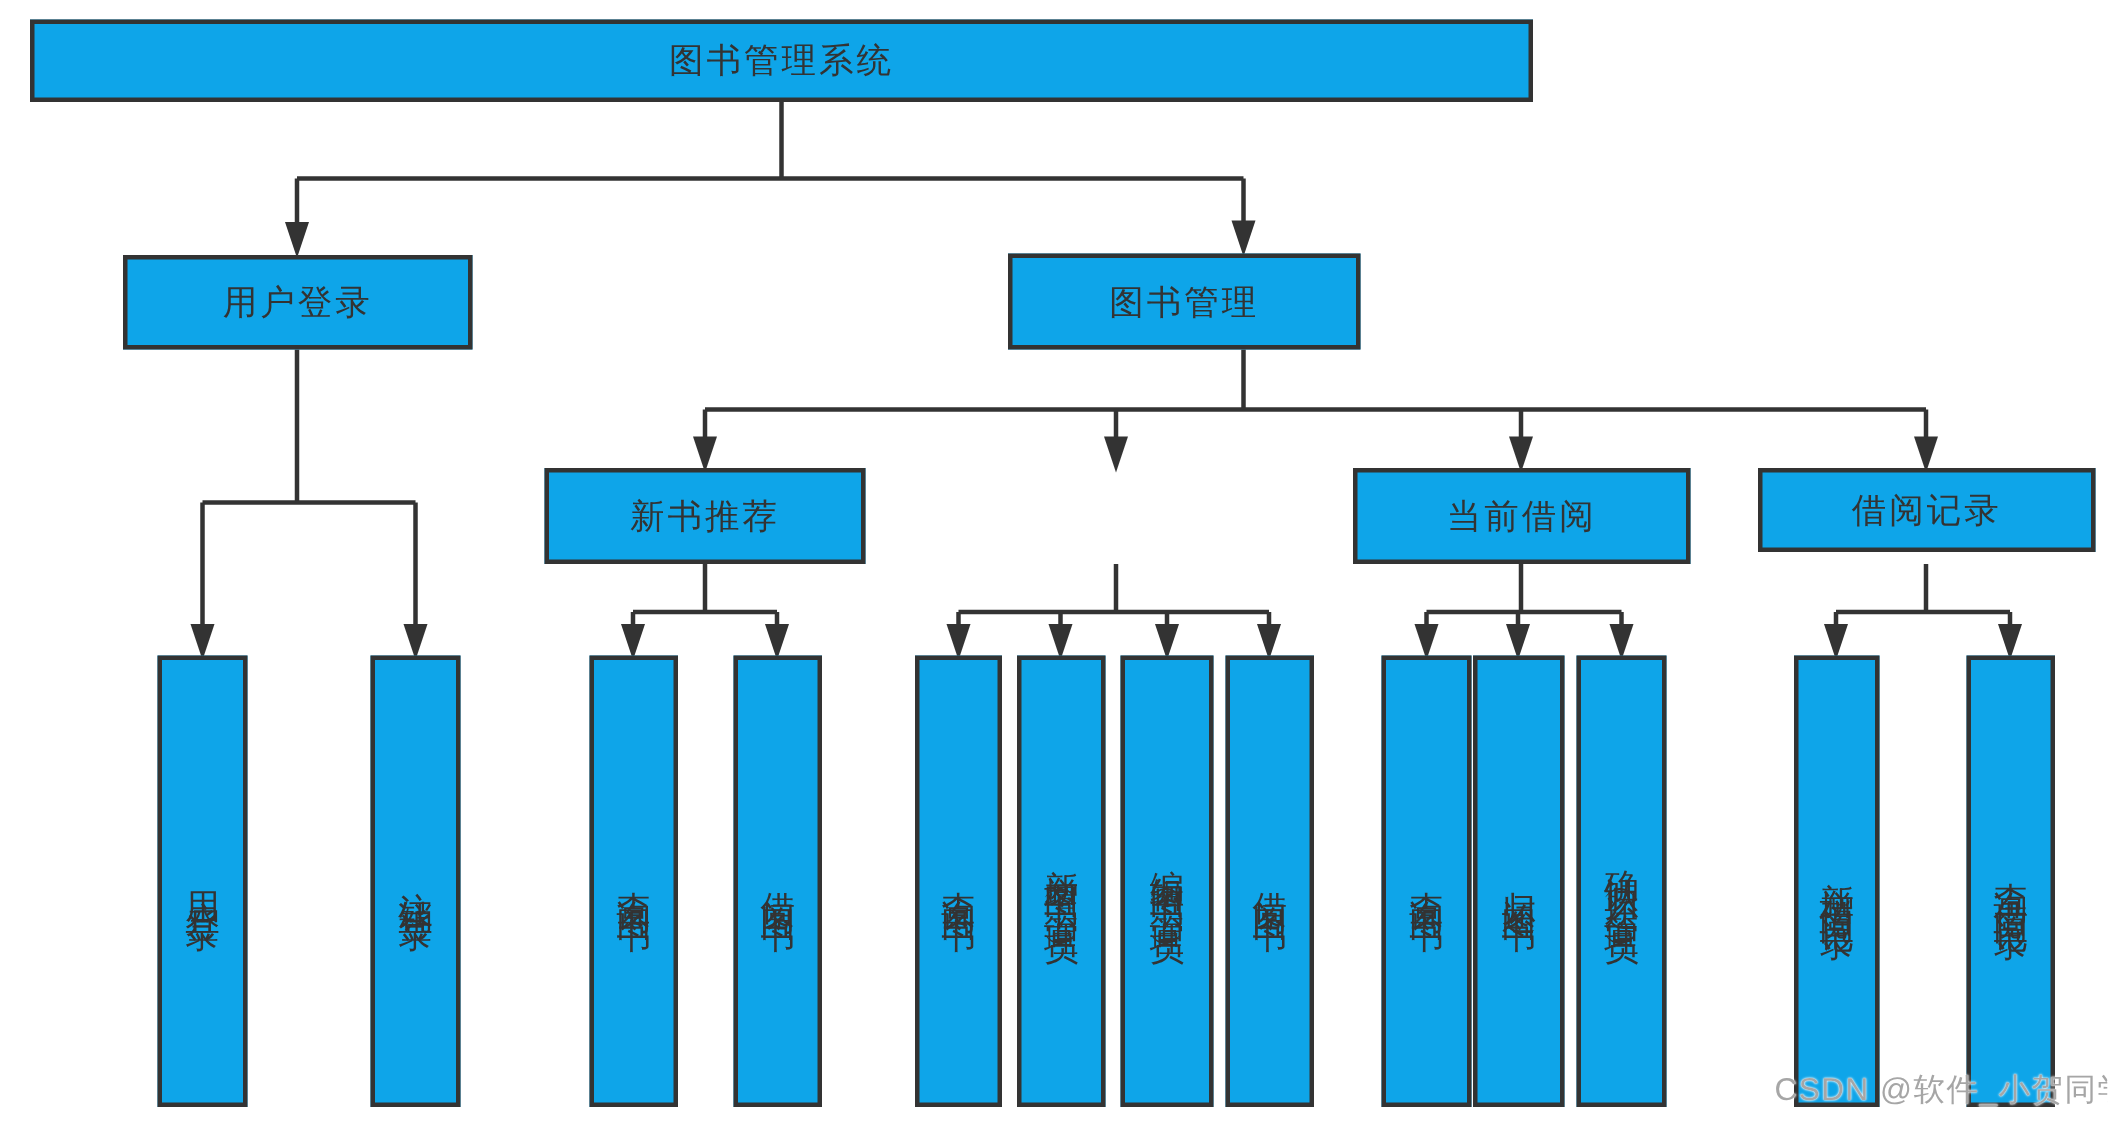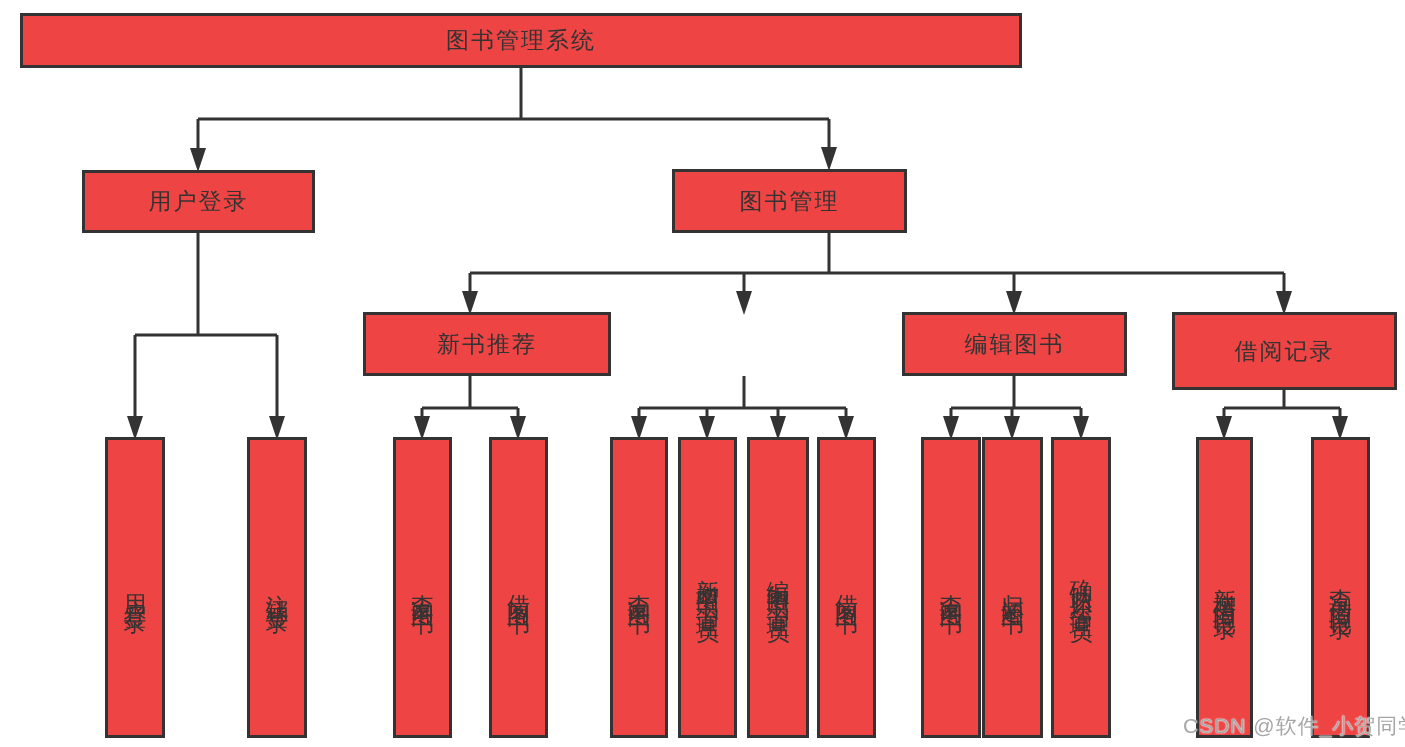--- a/index.html
+++ b/index.html
@@ -17,21 +17,21 @@
   }
   #connectors {
     position: absolute;
     left: 0; top: 0;
     width: 1405px; height: 747px;
   }
   .node {
     position: absolute;
     box-sizing: border-box;
     border: 3px solid var(--line, #333333);
-    background: #ef4444;
+    background: #0ea5e9;
     display: flex;
     align-items: center;
     justify-content: center;
     color: var(--text, #333333);
   }
   .node.h span {
     font-size: 23px;
     letter-spacing: 2px;
     white-space: nowrap;
   }
@@ -142,27 +142,27 @@
     <span>图书管理系统</span>
   </div>
 
   <div class="node h" style="left:82px; top:170px; width:233px; height:63px;">
     <span>用户登录</span>
   </div>
   <div class="node h" style="left:672px; top:169px; width:235px; height:64px;">
     <span>图书管理</span>
   </div>
 
-  <div class="node h" style="left:363px; top:312px; width:248px; height:64px;">
+  <div class="node h" style="left:363px; top:312px; width:214px; height:64px;">
     <span>新书推荐</span>
   </div>
   <div class="node h" style="left:902px; top:312px; width:225px; height:64px;">
-    <span>编辑图书</span>
-  </div>
-  <div class="node h" style="left:1172px; top:312px; width:225px; height:78px;align-items:center;">
+    <span>当前借阅</span>
+  </div>
+  <div class="node h" style="left:1172px; top:312px; width:225px; height:56px;align-items:center;">
     <span>借阅记录</span>
   </div>
 
   <div class="node v" style="left:105px; top:437px; width:60px; height:301px;">
     <span>用户登录</span>
   </div>
   <div class="node v" style="left:247px; top:437px; width:60px; height:301px;">
     <span>注销登录</span>
   </div>
 

